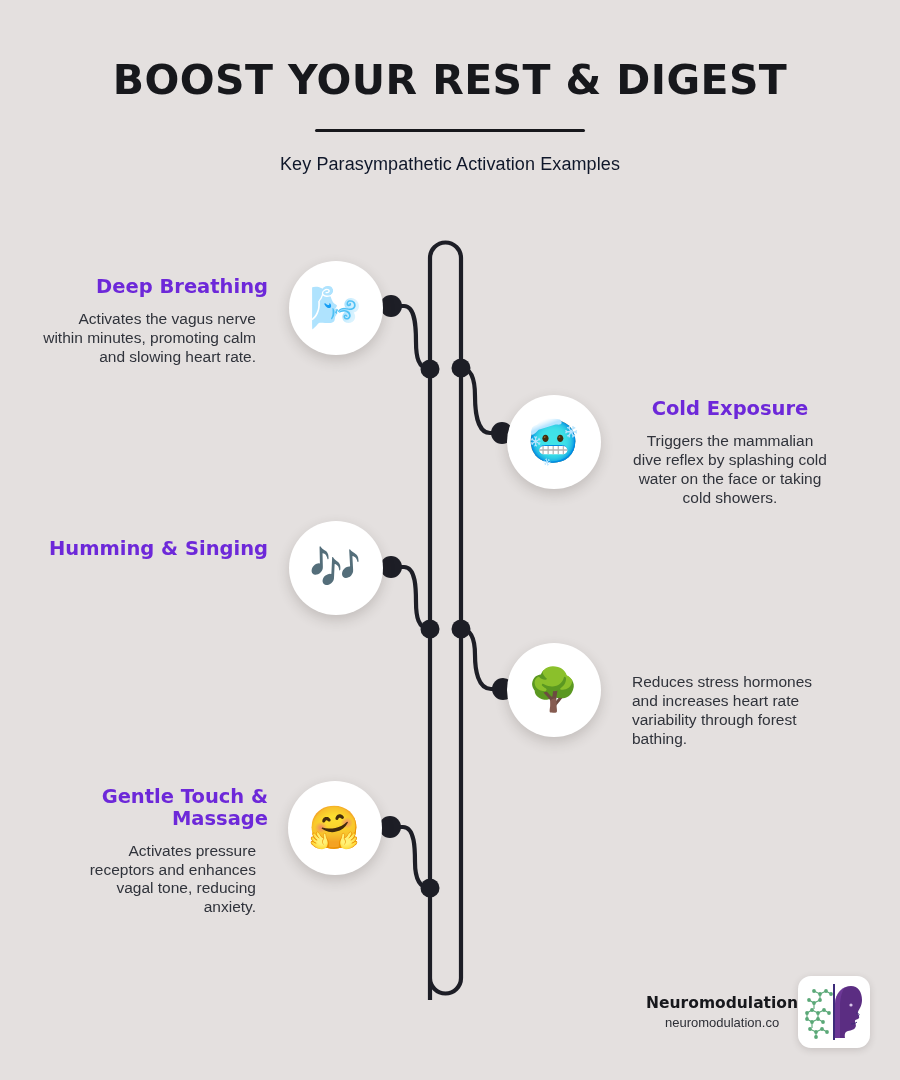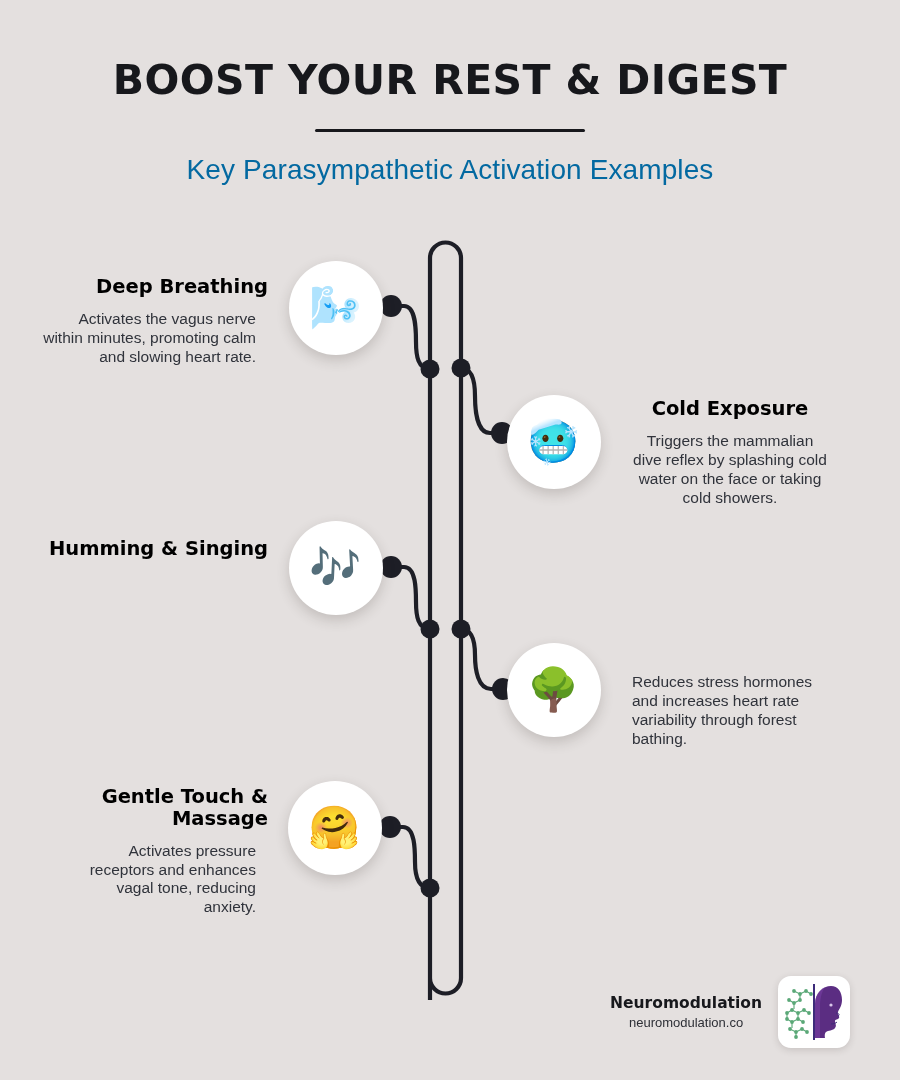--- a/index.html
+++ b/index.html
@@ -42,23 +42,23 @@
   .title-divider {
     width: 270px;
     height: 3px;
     background: #17181c;
     margin: 26px auto 0 auto;
     border-radius: 2px;
   }
   .subtitle {
     margin: 0;
     padding-top: 22px;
-    font-size: 28px;
+    font-size: 18px;
     font-weight: 400;
-    color: #0369a1;
+    color: #0f172a;
     font-family: "Liberation Sans", sans-serif;
     letter-spacing: 0.1px;
   }
 
   
   #connectors {
     position: absolute;
     left: 0;
     top: 0;
     width: 900px;
@@ -90,43 +90,42 @@
     position: absolute;
     z-index: 2;
   }
   .item-text.right-align { text-align: right; }
   .item-text.left-align  { text-align: left; }
 
   .item-title {
     margin: 0 0 5px 0;
     font-size: 19.5px;
     font-weight: bold;
-    color: #000000;
+    color: #6d28d9;
     font-family: "DejaVu Sans", sans-serif;
     line-height: 1.12;
   }
   .item-desc {
     margin: 12px;
     font-size: 15.5px;
     color: #30333b;
     line-height: 1.22;
     font-family: "Liberation Sans", sans-serif;
   }
 
   
   .footer {
     position: absolute;
-    left: 540px;
+    left: 560px;
     top: 975px;
     width: 310px;
     height: 74px;
     display: flex;
     align-items: center;
     justify-content: flex-end;
-    gap: 16px;
   }
   .footer-text { text-align: center; }
   .footer-brand {
     font-size: 15.5px;
     font-weight: bold;
     color: #17181c;
     font-family: "DejaVu Sans", sans-serif;
     margin-bottom: 3px;
   }
   .footer-url {

